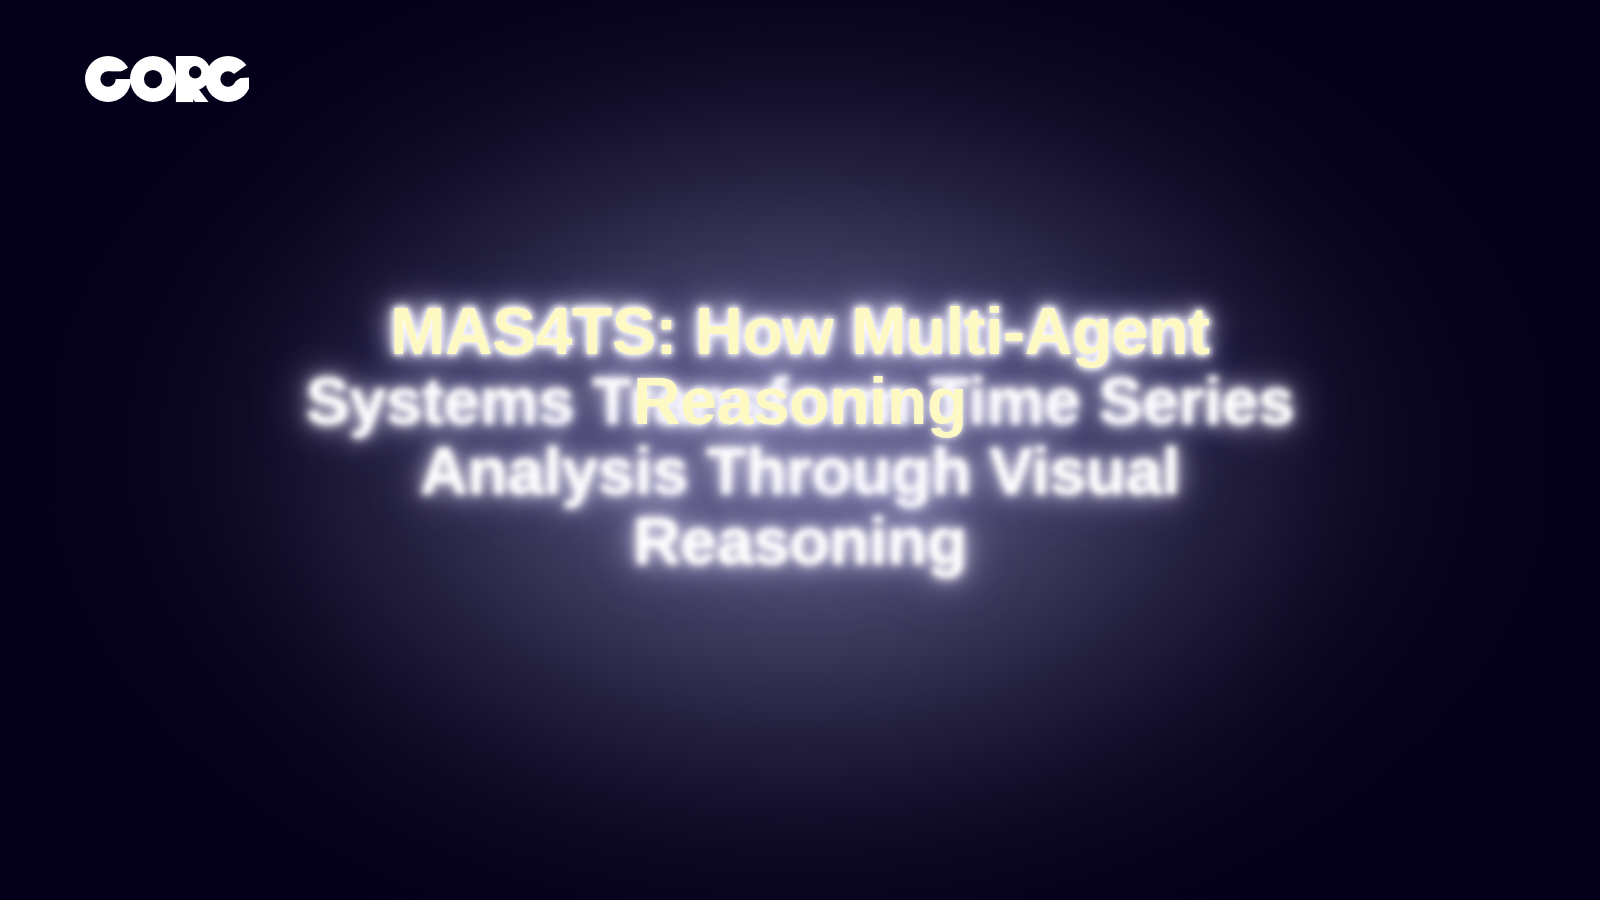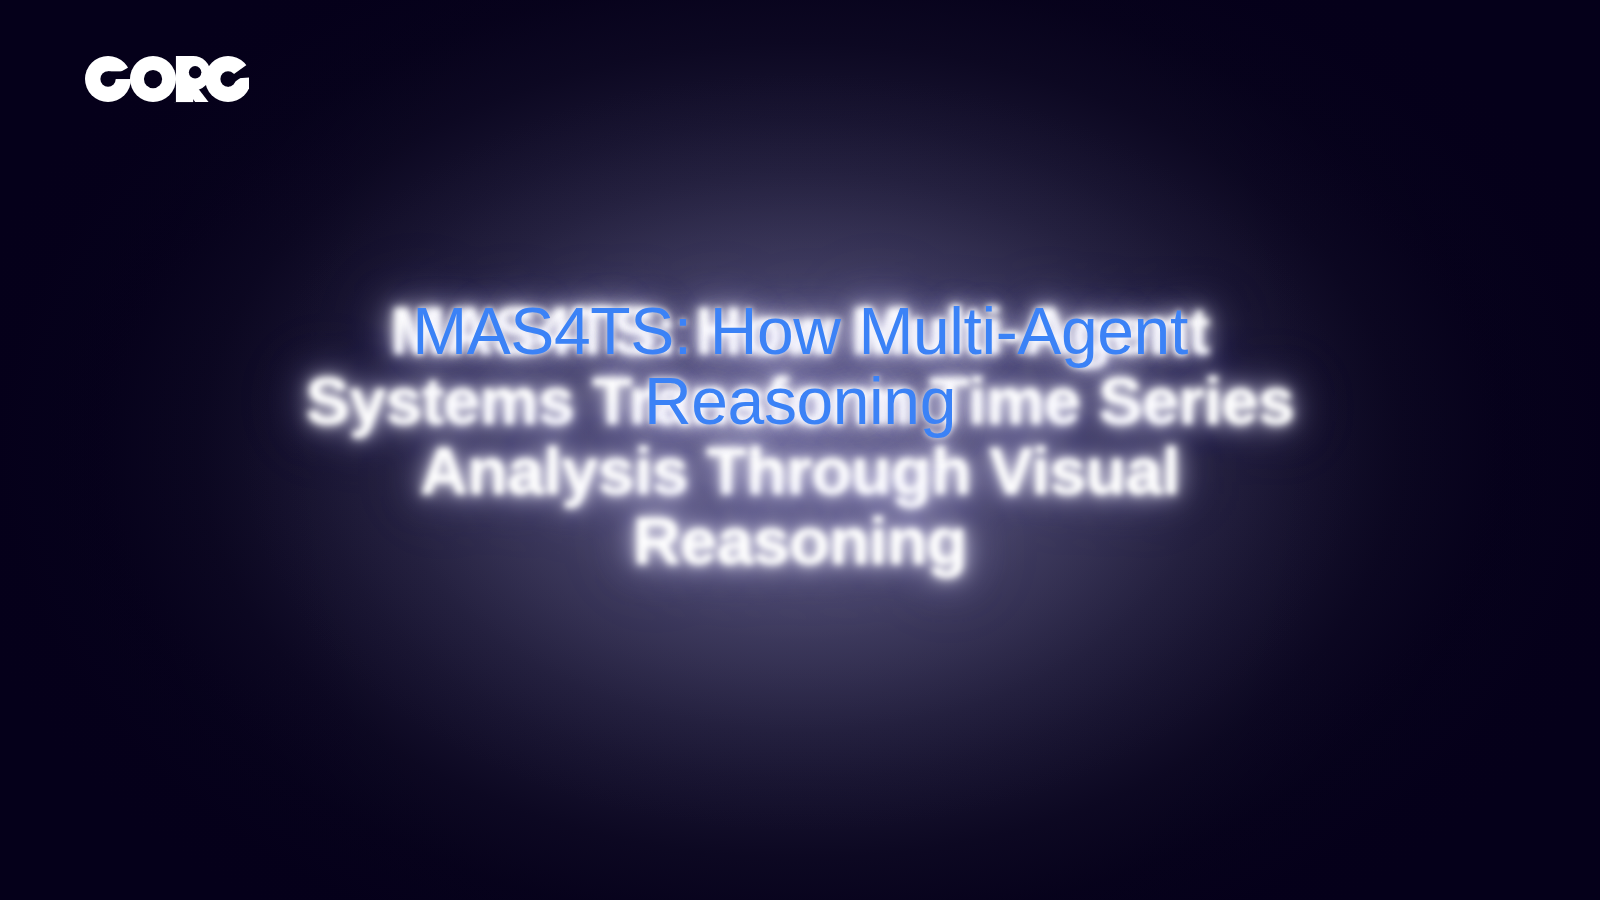--- a/index.html
+++ b/index.html
@@ -115,24 +115,24 @@
       0 0 22px rgba(236,234,255,0.80),
       0 0 40px rgba(214,210,255,0.55),
       0 0 68px rgba(190,186,246,0.38),
       0 0 104px rgba(170,166,236,0.24);
     filter: blur(3px);
     pointer-events: none;
   }
 
   .title {
     position: relative;
-    color: #3b82f6;
+    color: #fef9c3;
     font-size: 66px;
     line-height: 70px;
-    font-weight: normal;
+    font-weight: bold;
     letter-spacing: -0.4px;
     text-shadow:
       0 0 6px rgba(255,255,255,0.85),
       0 0 16px rgba(240,238,255,0.60),
       0 0 34px rgba(212,208,252,0.34);
   }
 
   .title-line { display: block; white-space: nowrap; }
 </style>
 </head>

